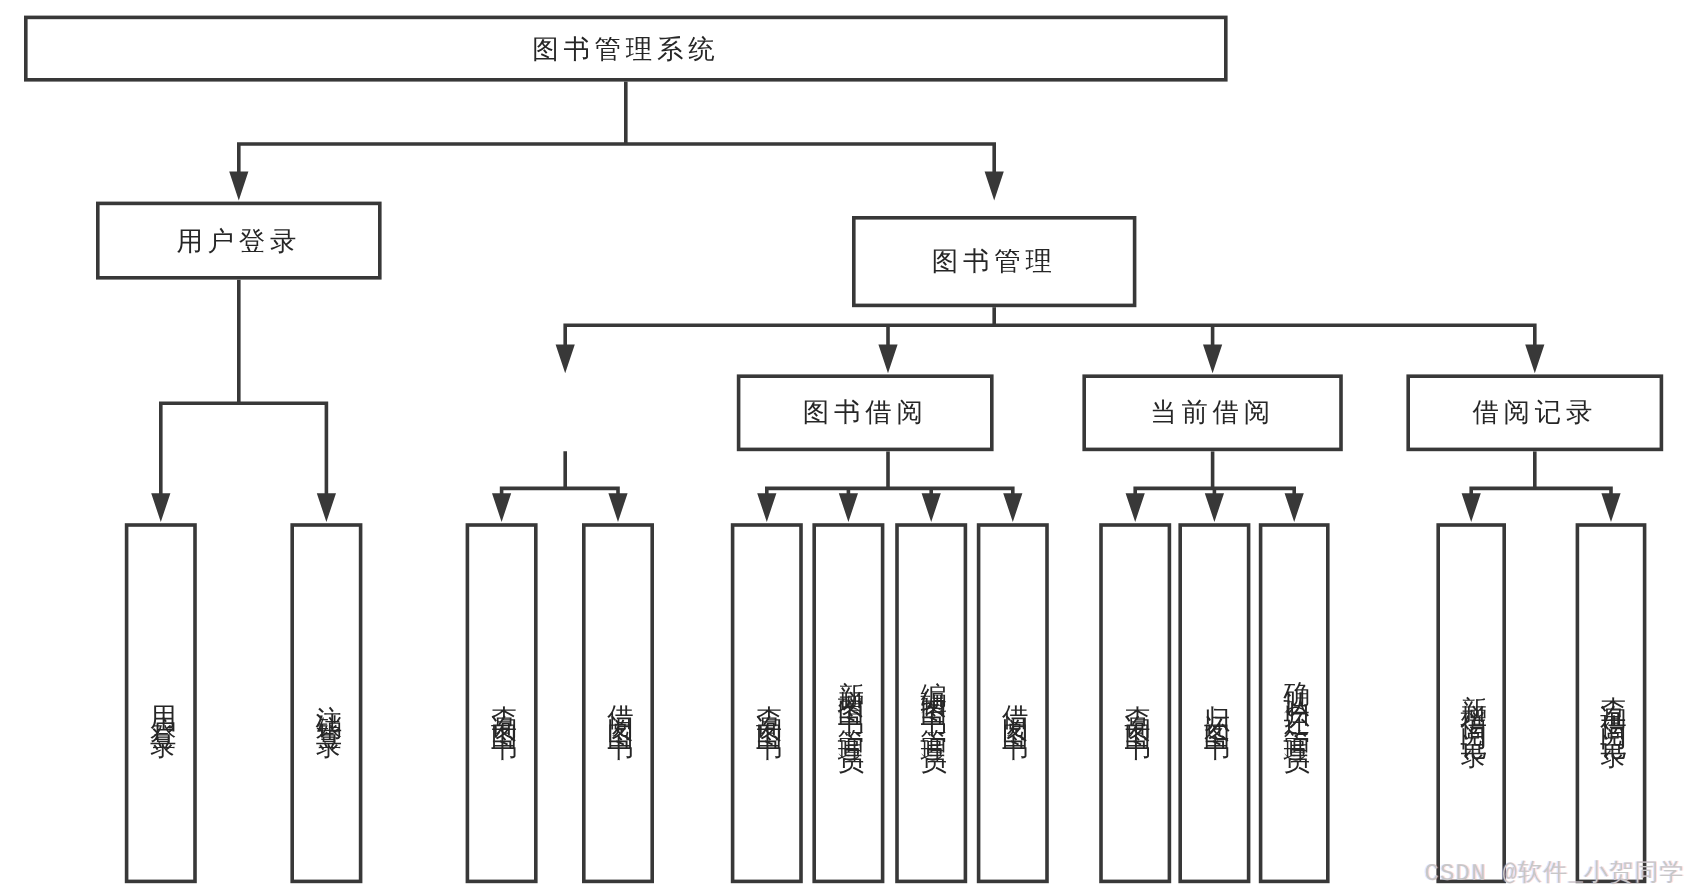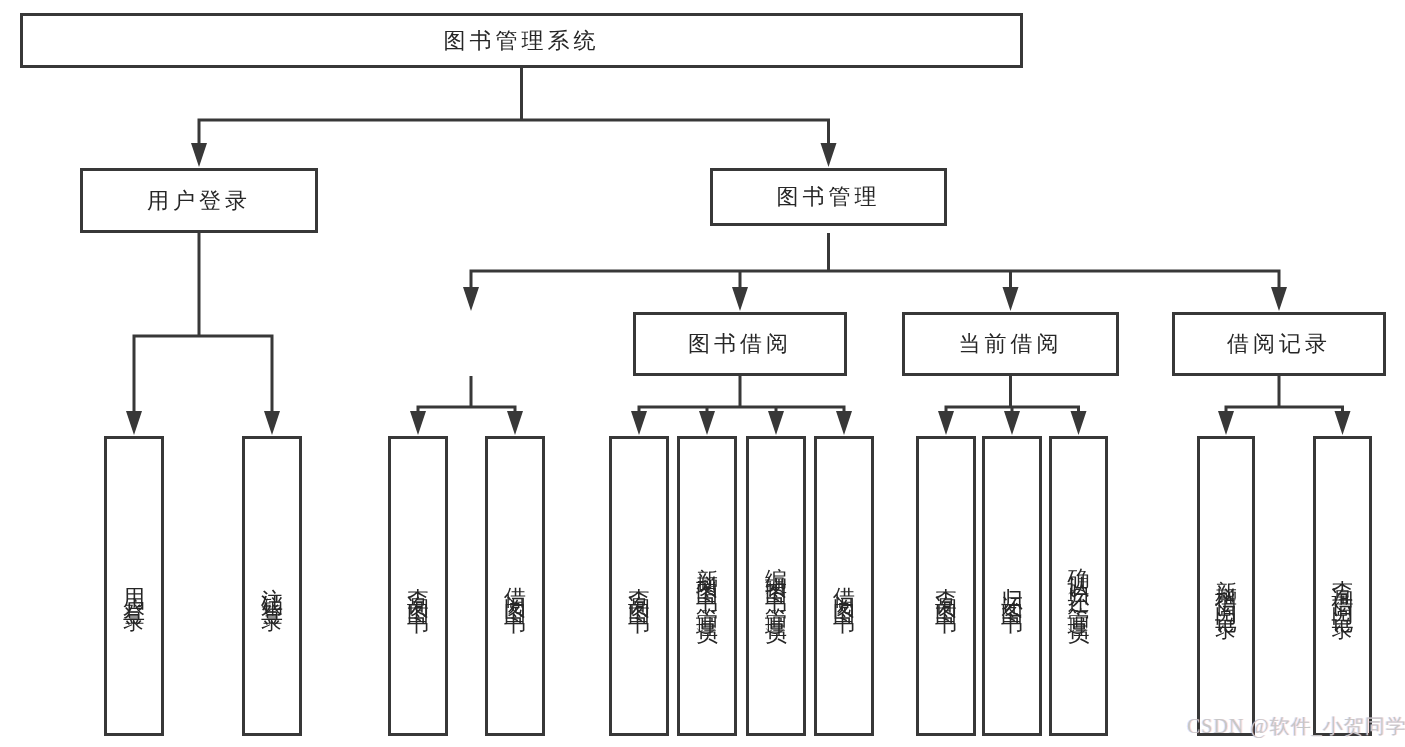--- a/index.html
+++ b/index.html
@@ -1,18 +1,18 @@
 <!DOCTYPE html>
 <html><head>
 <meta charset="utf-8">
 <style>
   html,body{margin:0;padding:0;background:#ffffff;}
   .canvas{
     position:relative;width:1405px;height:747px;background:#ffffff;
-    font-family:Liberation Serif, serif;overflow:hidden;
+    font-family:Liberation Mono, monospace;overflow:hidden;
   }
   svg.wires{position:absolute;left:0;top:0;width:1405px;height:747px;}
   .box{
     position:absolute;box-sizing:border-box;
     border:3px solid #383838;background:#ffffff;
     display:flex;align-items:center;justify-content:center;
     color:#262626;font-size:22px;
   }
   .h .lbl{letter-spacing:4px;white-space:nowrap;}
   .v .lbl{
@@ -85,25 +85,25 @@
          M1334.5 411 L1350.5 411 L1342.5 435 Z" fill="#383838" stroke="none"></path>
   </svg>
 
   <div class="box h" style="left:20px;top:13px;width:1003px;height:55px">
     <span class="lbl">图书管理系统</span>
   </div>
 
   <div class="box h" style="left:80px;top:168px;width:238px;height:65px">
     <span class="lbl">用户登录</span>
   </div>
-  <div class="box h" style="left:710px;top:168px;width:237px;height:58px">
+  <div class="box h" style="left:710px;top:180px;width:237px;height:76px">
     <span class="lbl">图书管理</span>
   </div>
 
-  <div class="box h" style="left:633px;top:312px;width:214px;height:64px">
+  <div class="box h" style="left:614px;top:312px;width:214px;height:64px">
     <span class="lbl">图书借阅</span>
   </div>
   <div class="box h" style="left:902px;top:312px;width:217px;height:64px">
     <span class="lbl">当前借阅</span>
   </div>
   <div class="box h" style="left:1172px;top:312px;width:214px;height:64px">
     <span class="lbl">借阅记录</span>
   </div>
 
   <div class="box v" style="left:104px;top:436px;width:60px;height:300px">

